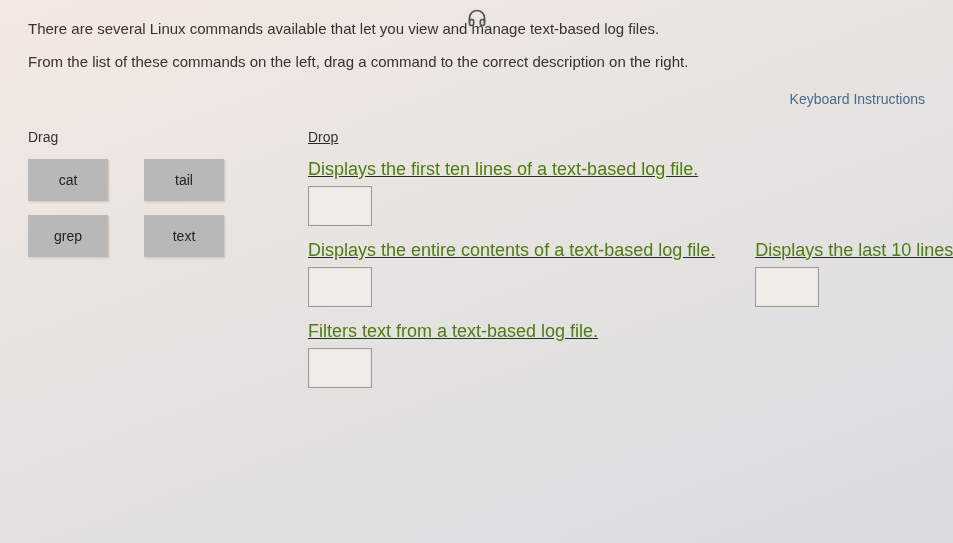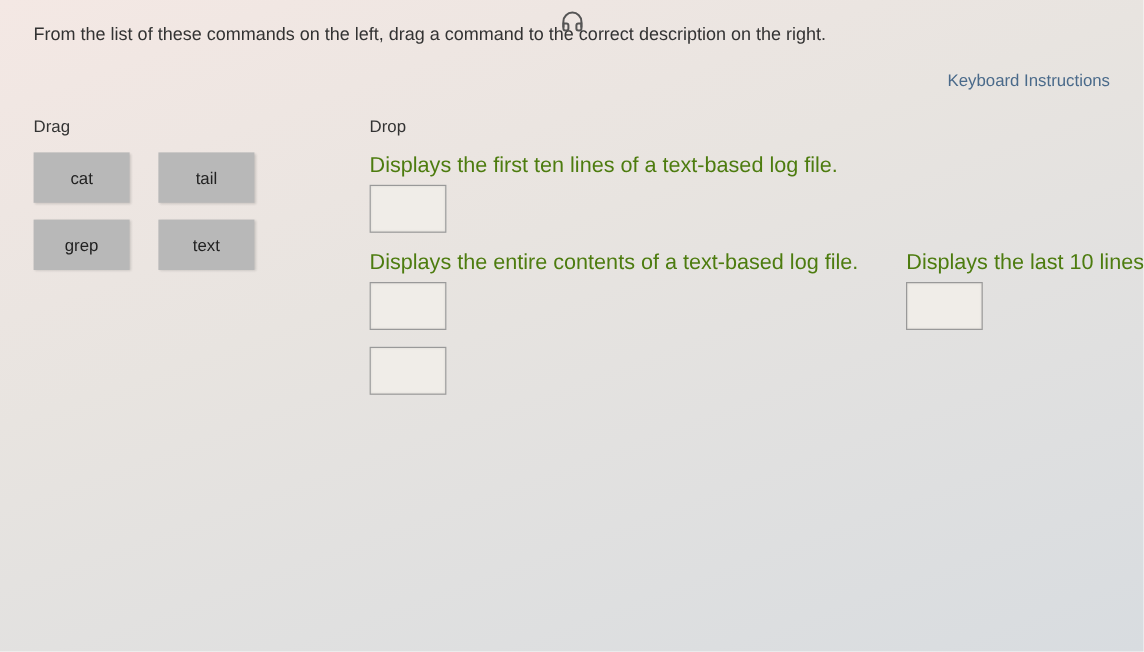--- a/index.html
+++ b/index.html
@@ -44,36 +44,37 @@
       flex-shrink: 0;
     }
     .col-header {
       font-size: 14px;
       color: #333;
       margin-bottom: 14px;
     }
     .drag-grid {
       display: grid;
       grid-template-columns: 80px 80px;
-      gap: 14px 24px;
+      gap: 14px 36px;
     }
     .drag-item {
       background: #b8b8b8;
       color: #222;
       font-size: 14px;
       display: flex;
       align-items: center;
       justify-content: center;
       height: 42px;
       cursor: grab;
       box-shadow: 1px 1px 2px rgba(0,0,0,0.15);
     }
     .drop-col {
       flex: 1;
       position: relative;
+      text-decoration: underline;
     }
     .drop-row {
       margin-bottom: 14px;
     }
     .drop-desc {
       font-size: 18px;
       color: #4d7c0f;
       margin-bottom: 6px;
     }
     .drop-box {
@@ -94,20 +95,21 @@
 <body>
 
 <div class="top-icon">
   <svg width="20" height="20" viewBox="0 0 24 24" fill="none" stroke="#555" stroke-width="2">
     <path d="M3 18v-6a9 9 0 0 1 18 0v6"></path>
     <path d="M21 19a2 2 0 0 1-2 2h-1a2 2 0 0 1-2-2v-3a2 2 0 0 1 2-2h3zM3 19a2 2 0 0 0 2 2h1a2 2 0 0 0 2-2v-3a2 2 0 0 0-2-2H3z"></path>
   </svg>
 </div>
 
 <div class="intro">
+  <p>There are several Linux commands available that let you view and manage text-based log files.</p>
   <p>From the list of these commands on the left, drag a command to the correct description on the right.</p>
 </div>
 
 <div class="keyboard-link">Keyboard Instructions</div>
 
 <div class="exercise">
 
   <div class="drag-col">
     <div class="col-header">Drag</div>
     <div class="drag-grid">
@@ -132,17 +134,18 @@
         <div class="drop-desc">Displays the entire contents of a text-based log file.</div>
         <div class="drop-box"></div>
       </div>
       <div class="drop-block">
         <div class="drop-desc">Displays the last 10 lines of a text-based log file.</div>
         <div class="drop-box"></div>
       </div>
     </div>
 
     <div class="drop-row">
+      <div class="drop-desc">Filters text from a text-based log file.</div>
       <div class="drop-box"></div>
     </div>
 
   </div>
 </div>
 
 </body></html>

